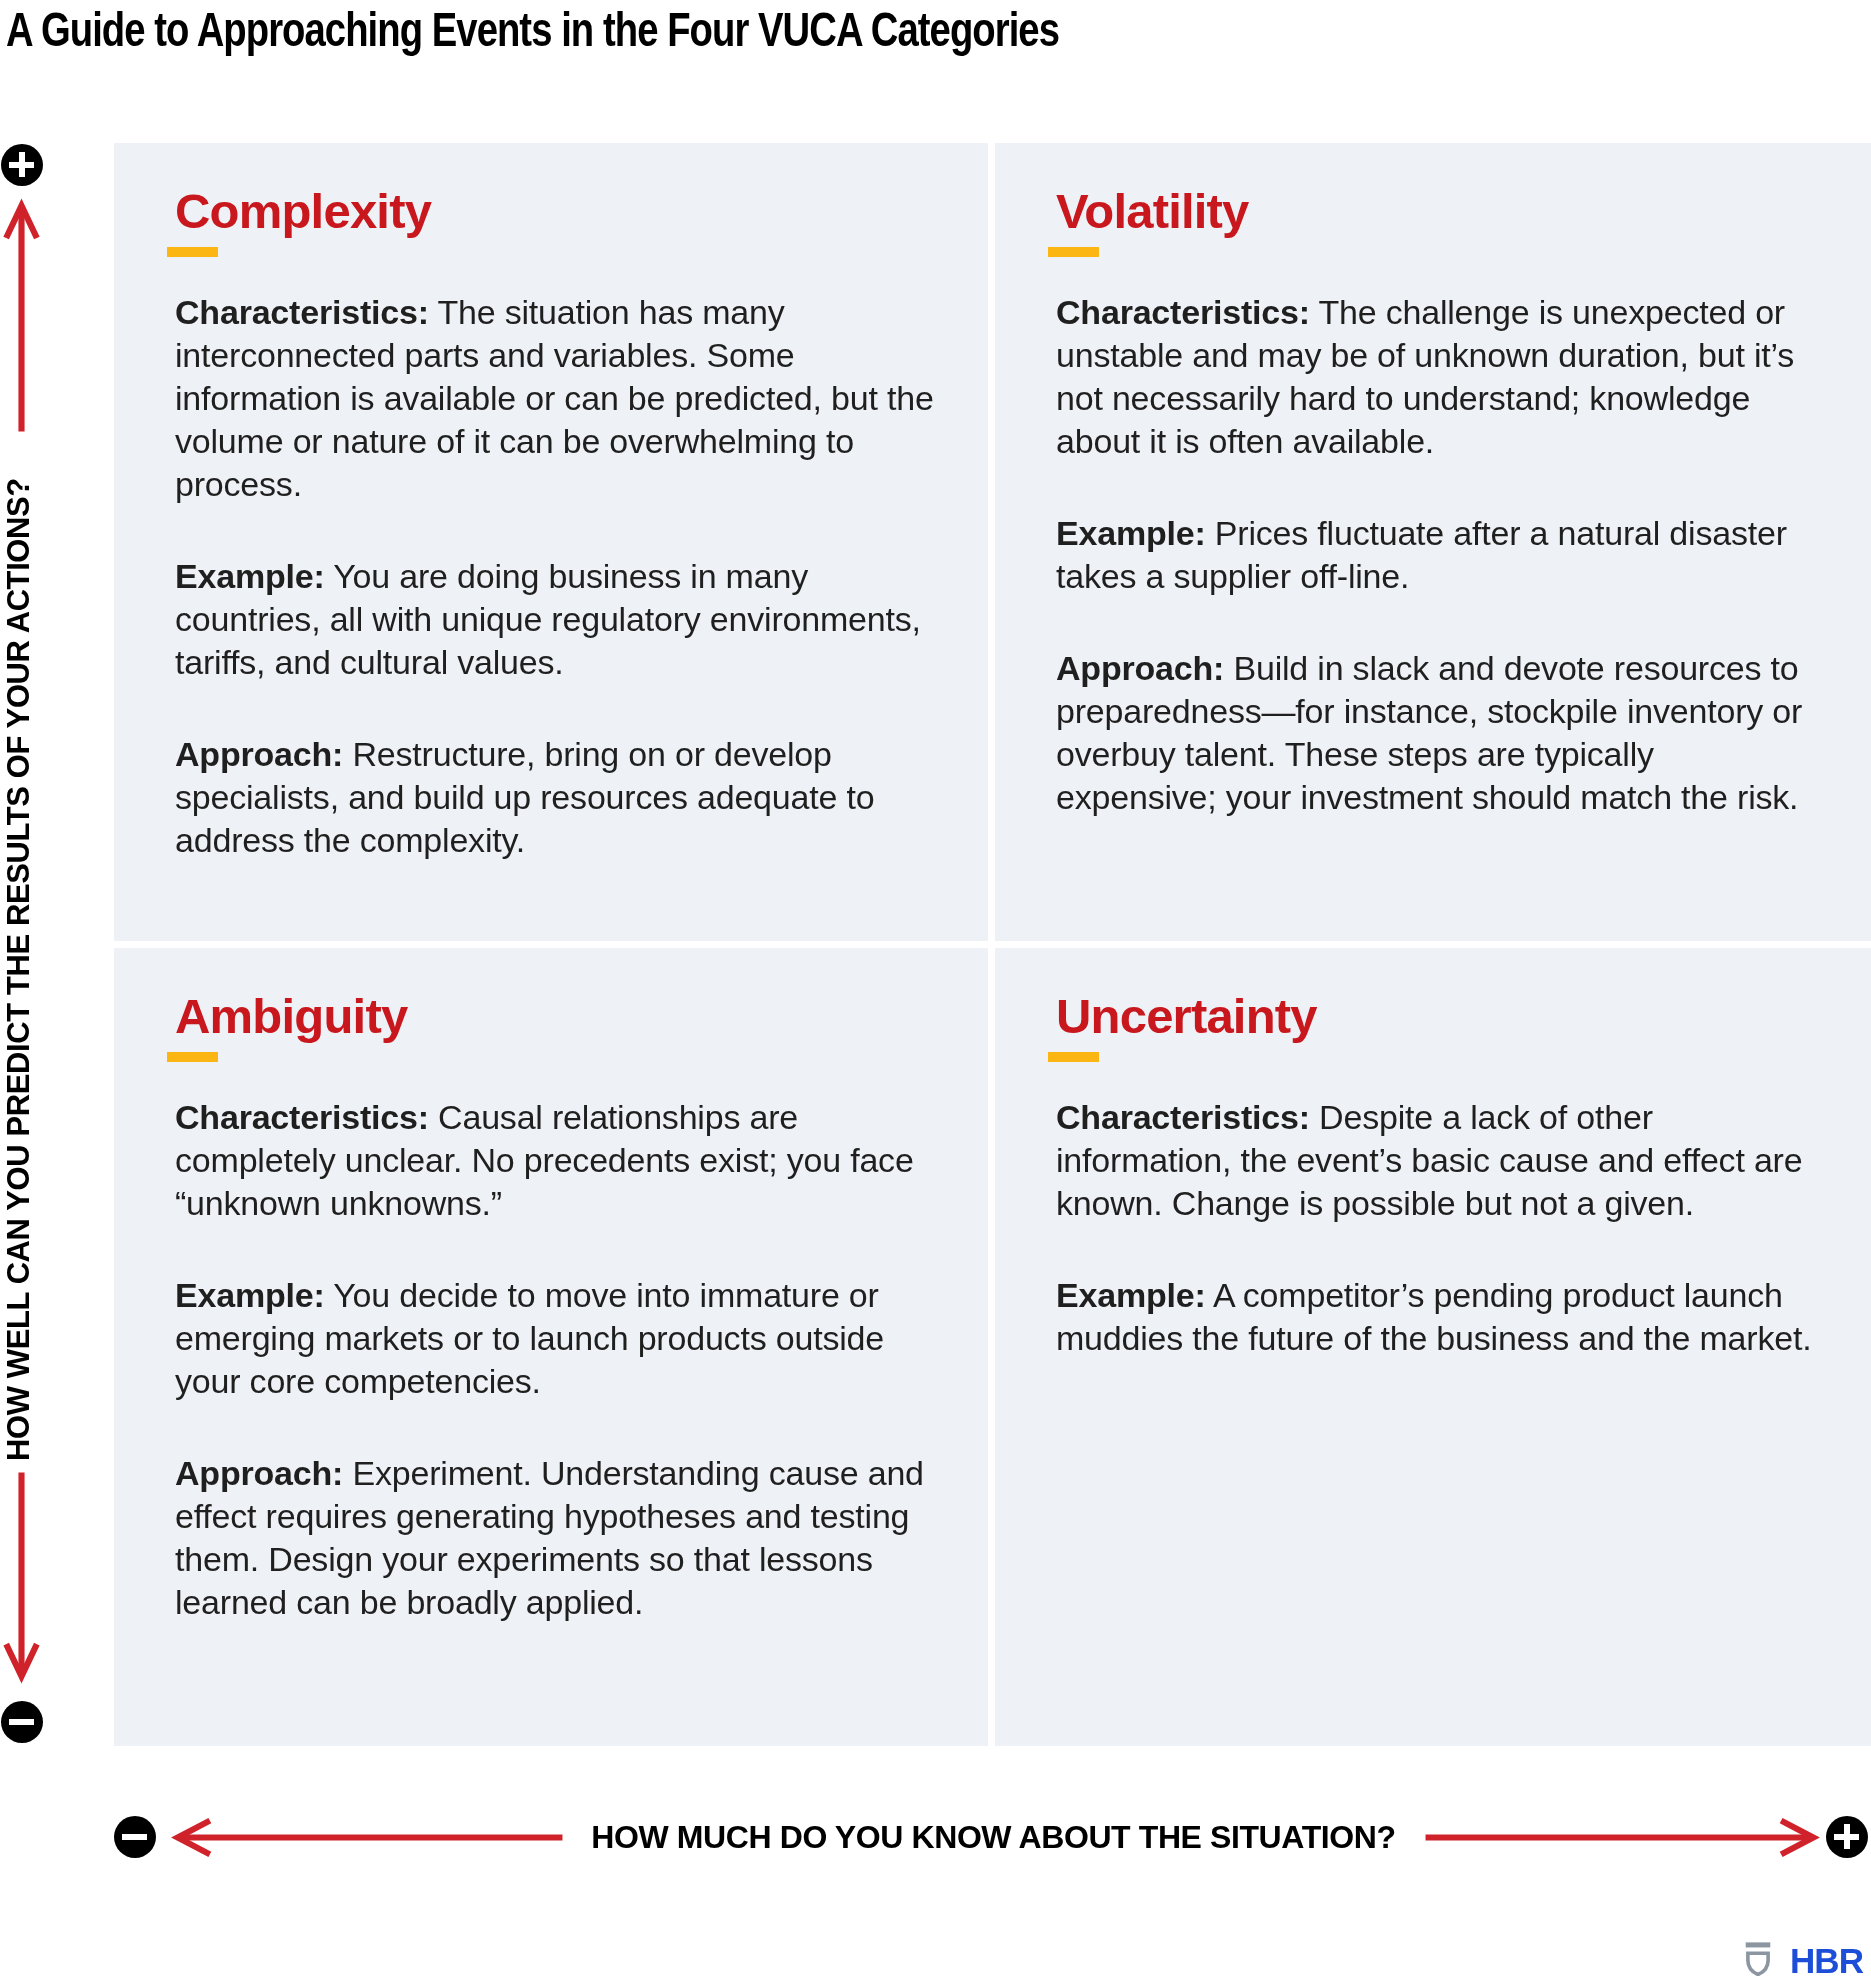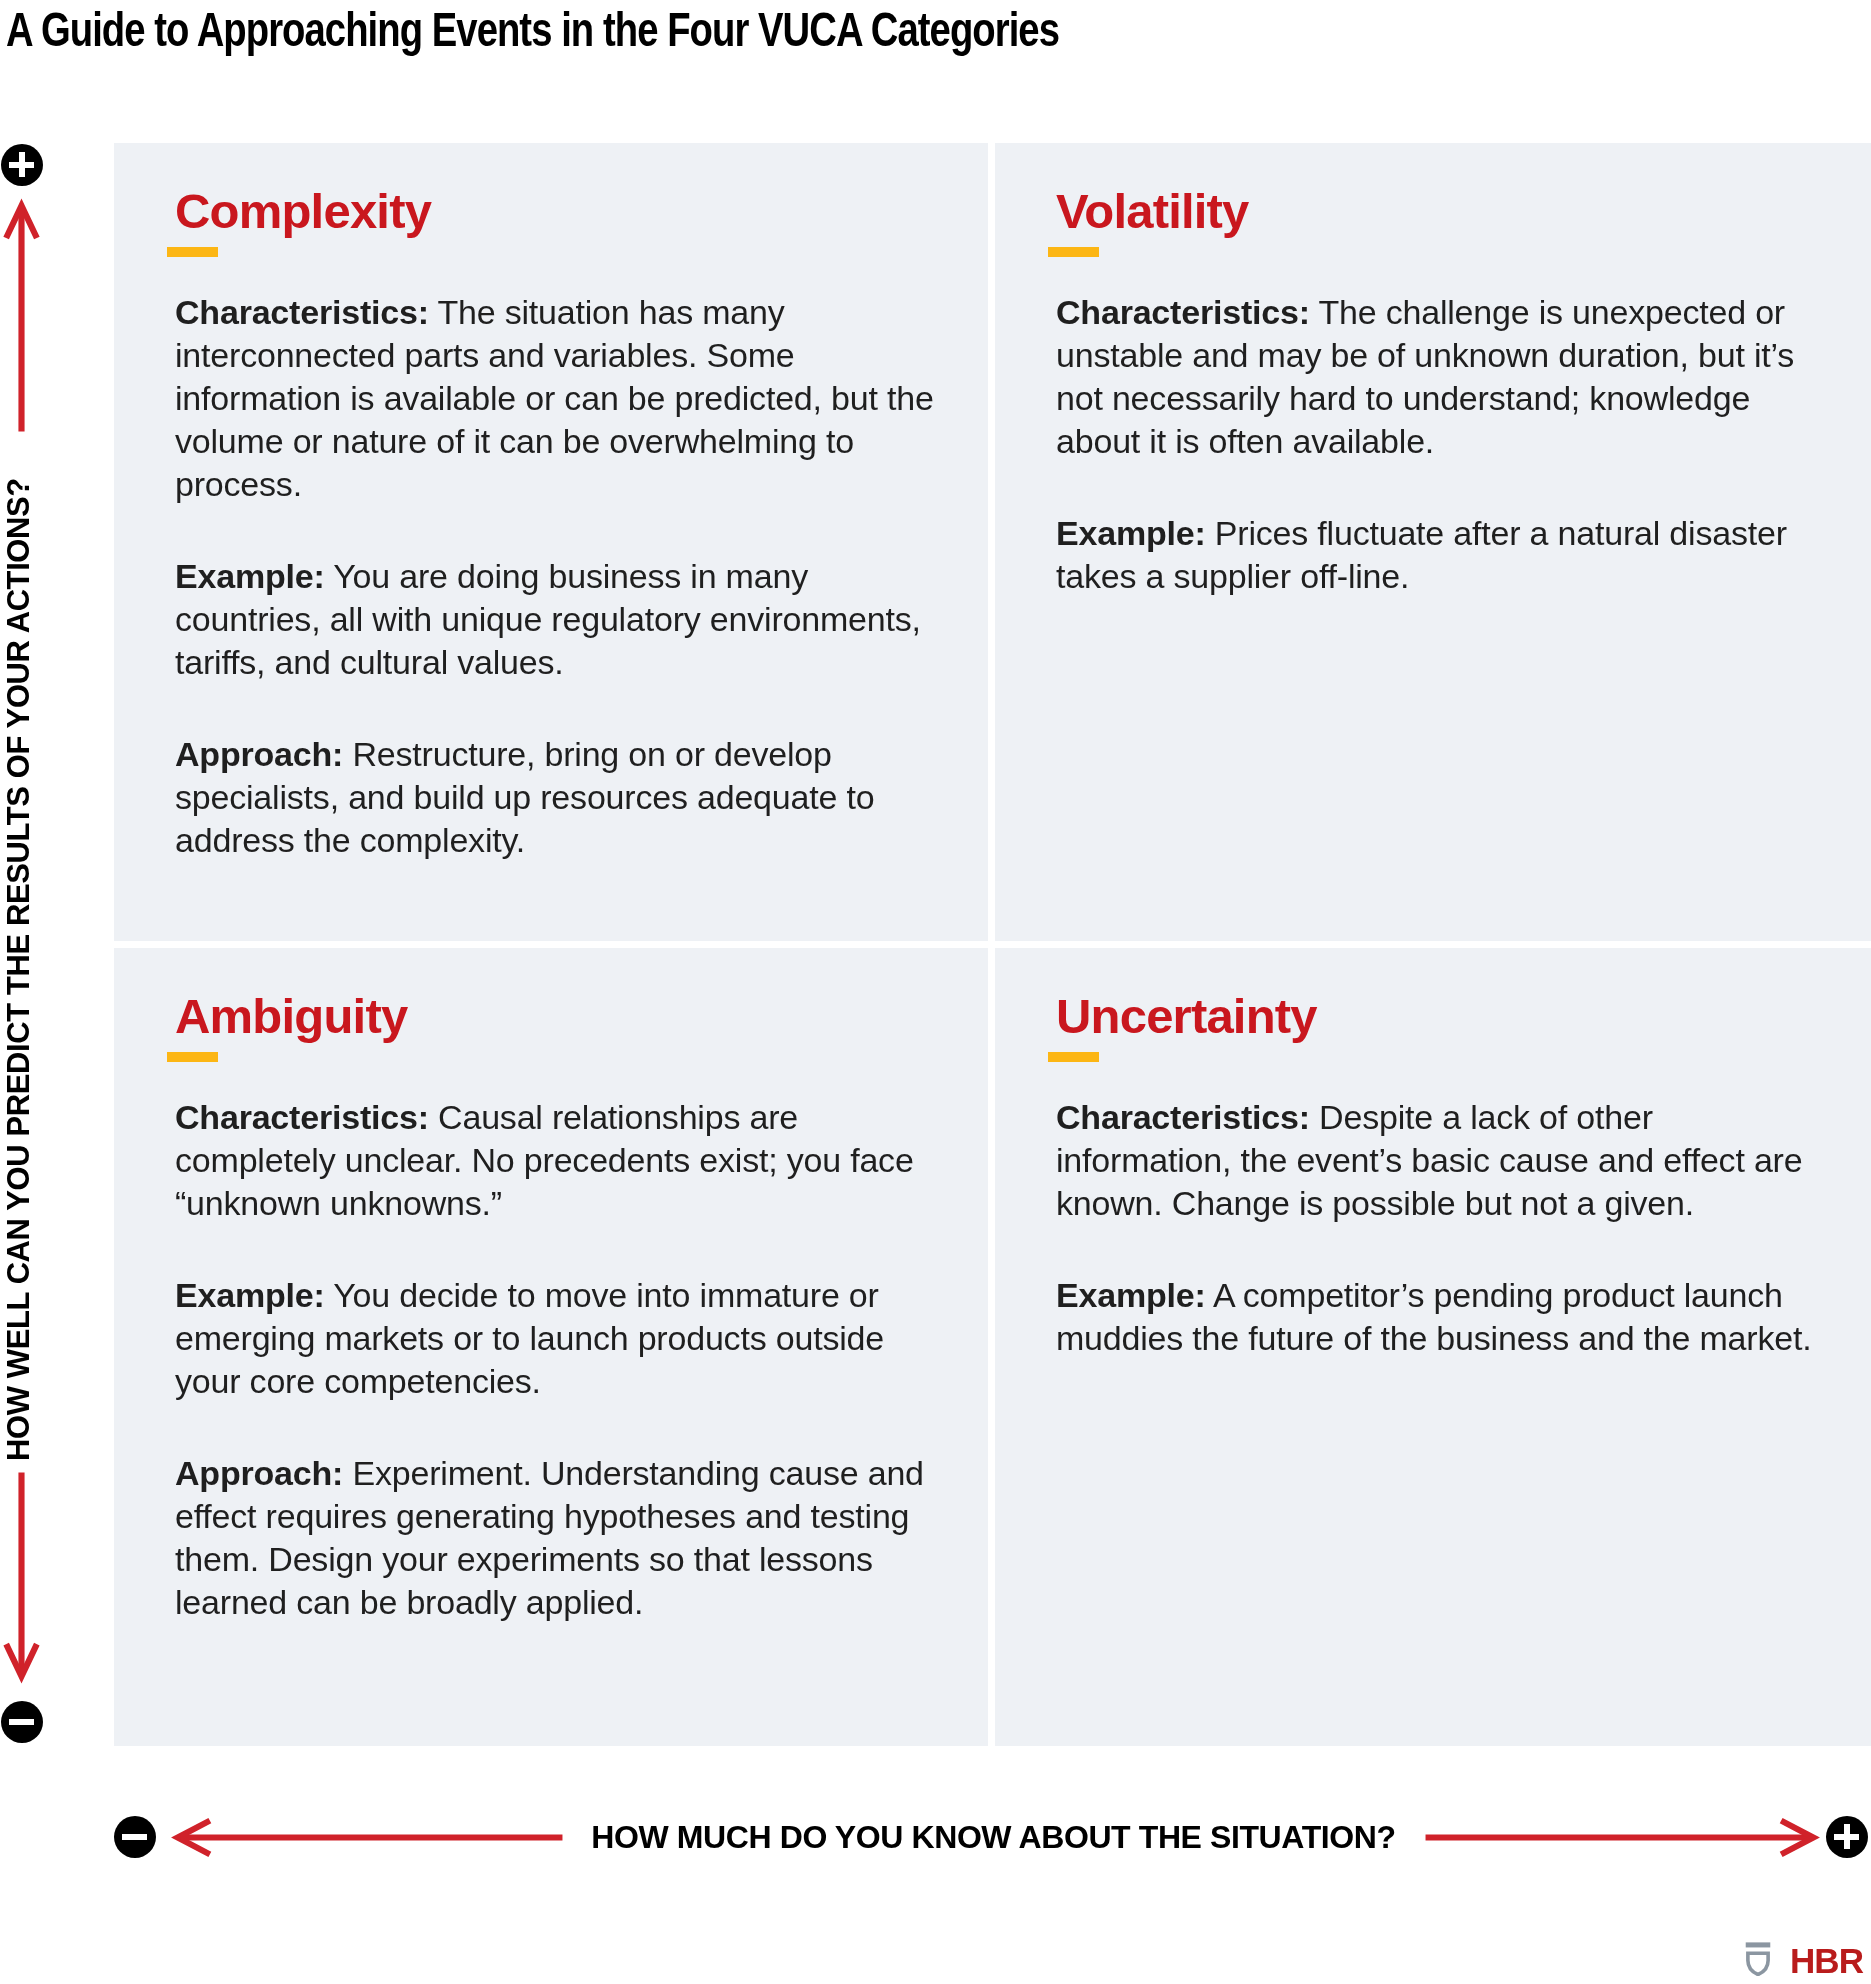--- a/index.html
+++ b/index.html
@@ -32,21 +32,21 @@
   
   .ylabel{position:absolute;left:0;top:459px;width:37px;height:1022px;
           writing-mode:vertical-rl;transform:rotate(180deg);text-align:center;
           font-size:31px;line-height:37px;font-weight:700;letter-spacing:-0.4px;color:#000;white-space:nowrap;}
 
   
   .xlabel{position:absolute;left:564px;top:1816px;width:859px;height:43px;line-height:43px;
           text-align:center;font-size:32px;font-weight:700;letter-spacing:-0.4px;color:#000;white-space:nowrap;}
 
   
-  .logo{position:absolute;right:7.7px;bottom:6.1px;display:flex;align-items:center;gap:19px;color:#b91c1c;}
+  .logo{position:absolute;right:7.7px;bottom:6.1px;display:flex;align-items:center;gap:19px;color:#1d4ed8;}
   .logo .word{font-size:35px;font-weight:800;letter-spacing:-0.8px;line-height:35px;}
 </style>
 </head>
 <body>
 
 <div class="canvas">
 
   <div class="title">A Guide to Approaching Events in the Four VUCA Categories</div>
 
   <div class="grid">
@@ -57,20 +57,21 @@
       <p><b>Characteristics:</b> <span>The situation has many interconnected parts and variables. Some information is available or can be predicted, but the volume or nature of it can be overwhelming to process.</span></p>
       <p><b>Example:</b> <span>You are doing business in many countries, all with unique regulatory environments, tariffs, and cultural values.</span></p>
       <p><b>Approach:</b> <span>Restructure, bring on or develop specialists, and build up resources adequate to address the complexity.</span></p>
     </div>
 
     <div class="quad">
       <h2>Volatility</h2>
       <div class="qbar"></div>
       <p><b>Characteristics:</b> <span>The challenge is unexpected or unstable and may be of unknown duration, but it’s not necessarily hard to understand; knowledge about it is often available.</span></p>
       <p><b>Example:</b> <span>Prices fluctuate after a natural disaster takes a supplier off-line.</span></p>
+      <p><b>Approach:</b> <span>Build in slack and devote resources to preparedness—for instance, stockpile inventory or overbuy talent. These steps are typically expensive; your investment should match the risk.</span></p>
     </div>
 
     <div class="quad">
       <h2>Ambiguity</h2>
       <div class="qbar"></div>
       <p><b>Characteristics:</b> <span>Causal relationships are completely unclear. No precedents exist; you face “unknown unknowns.”</span></p>
       <p><b>Example:</b> <span>You decide to move into immature or emerging markets or to launch products outside your core competencies.</span></p>
       <p><b>Approach:</b> <span>Experiment. Understanding cause and effect requires generating hypotheses and testing them. Design your experiments so that lessons learned can be broadly applied.</span></p>
     </div>
 

